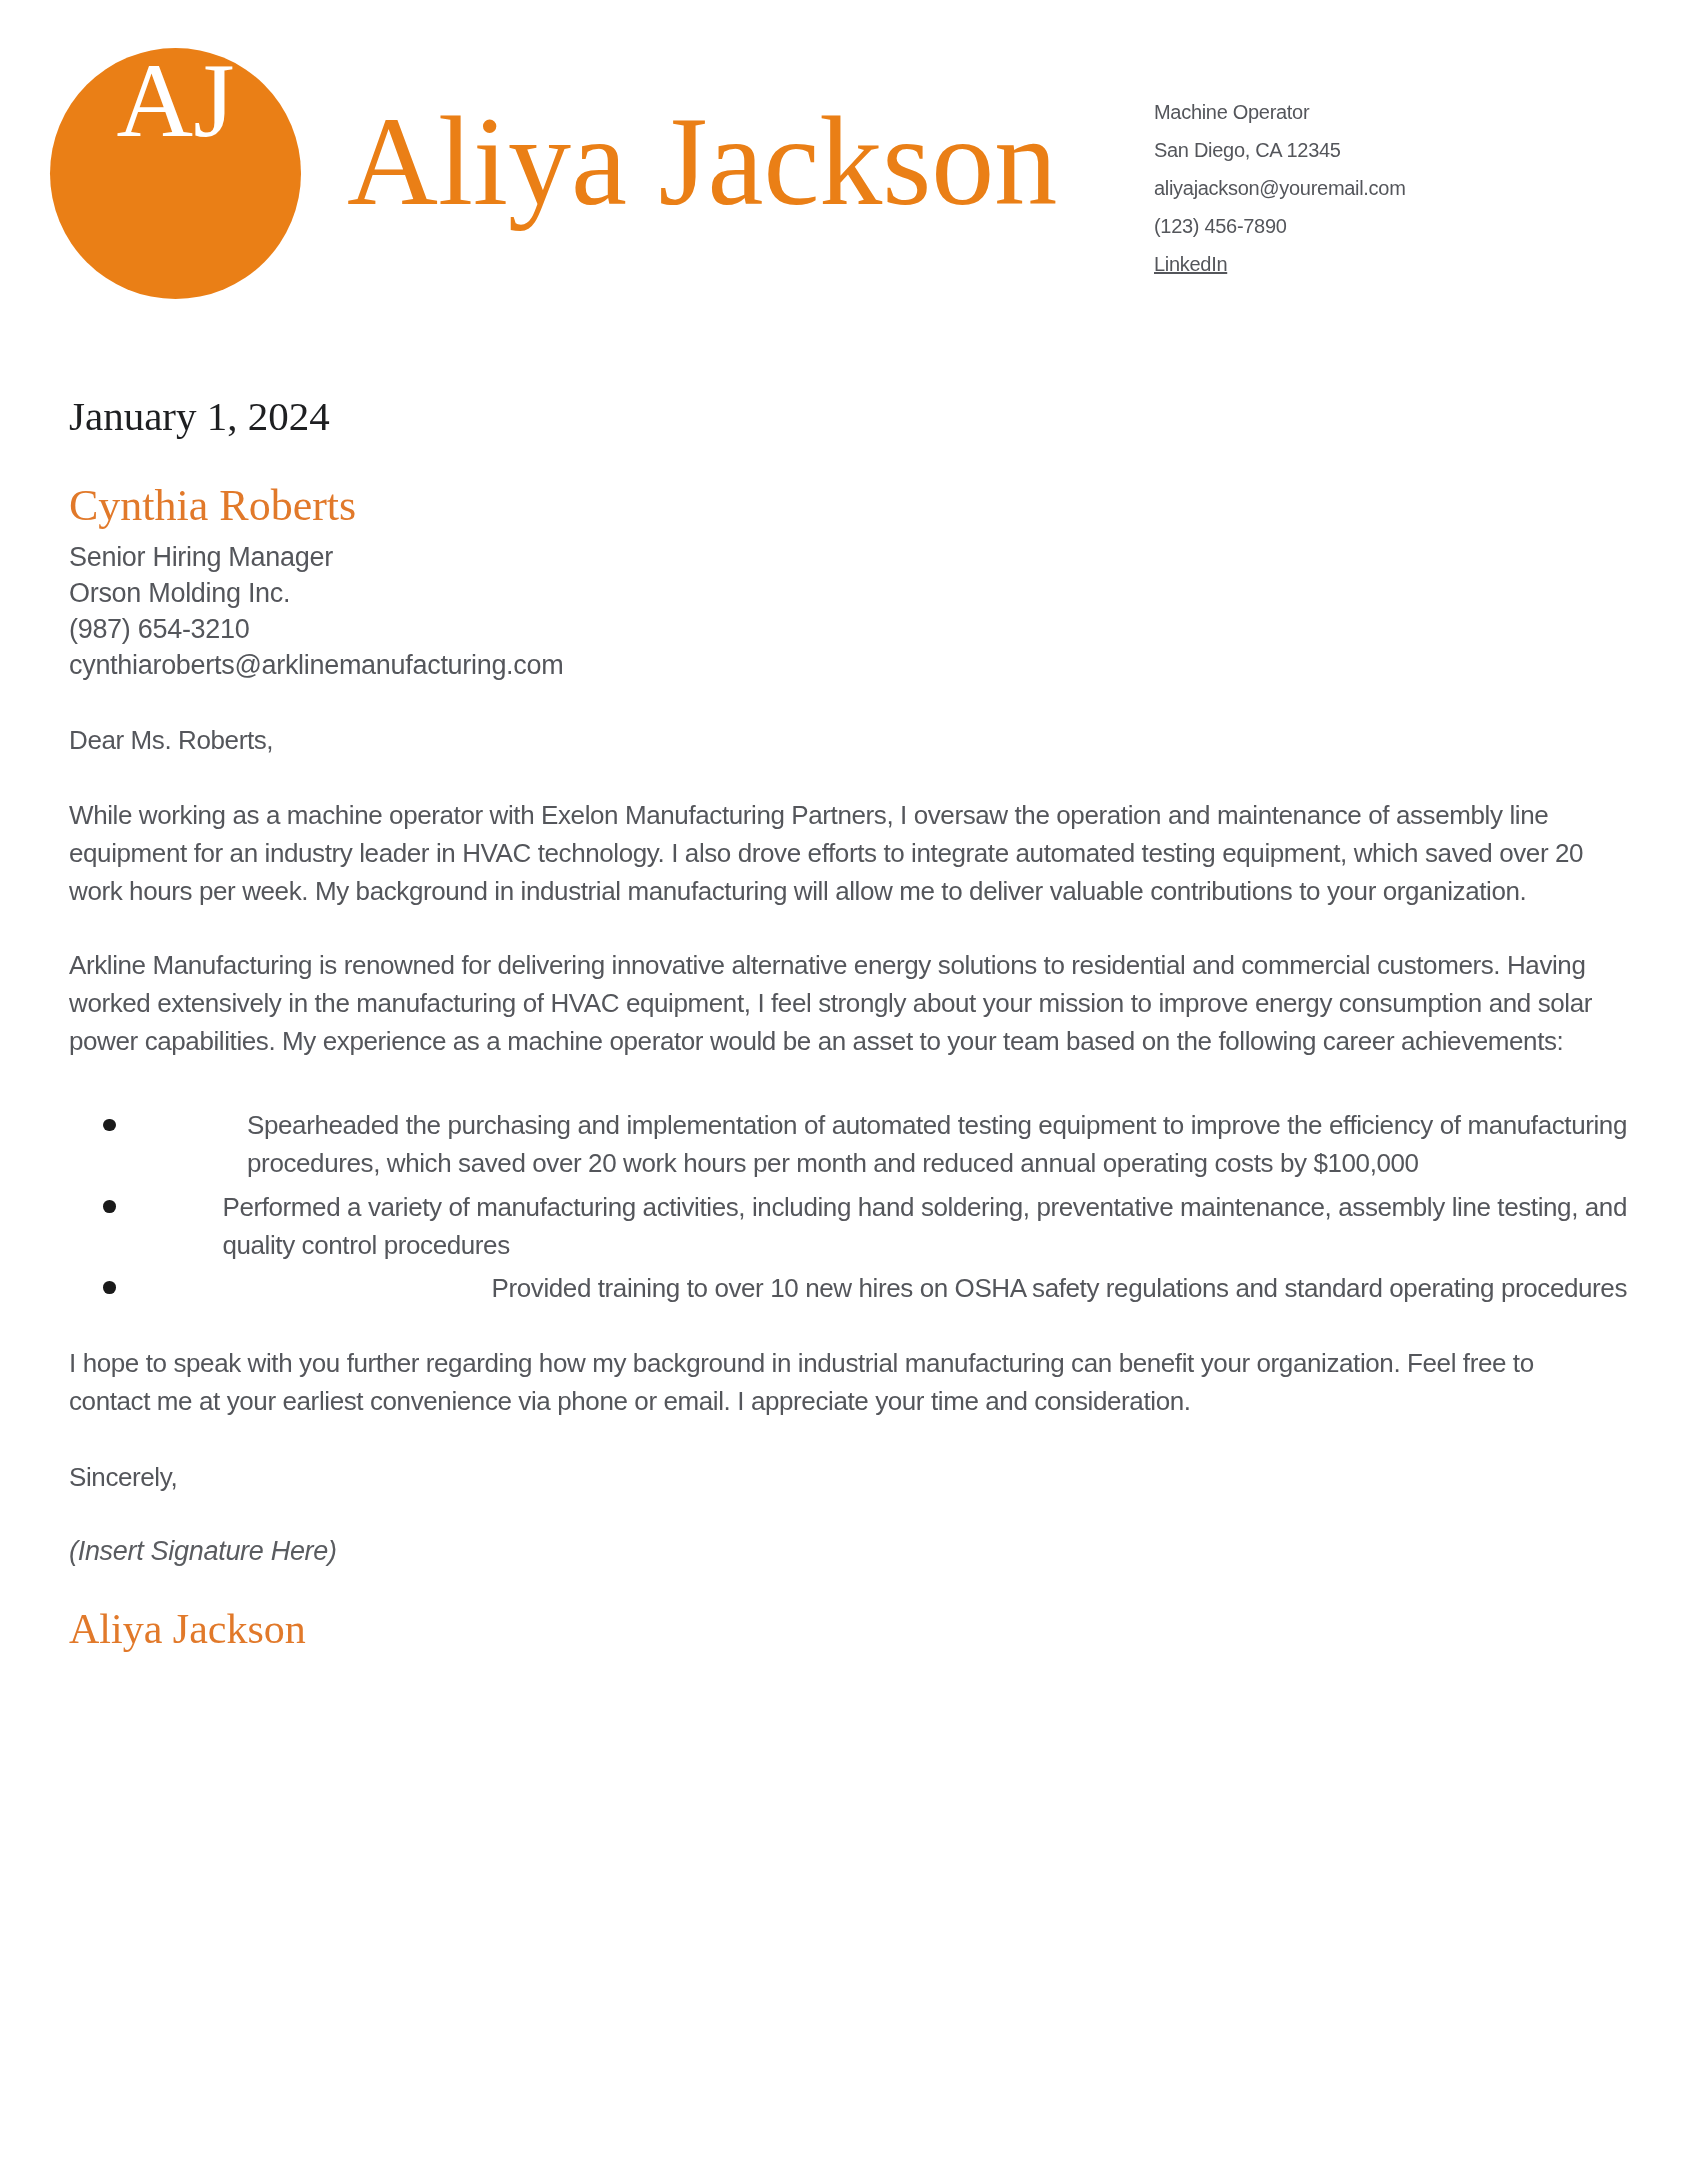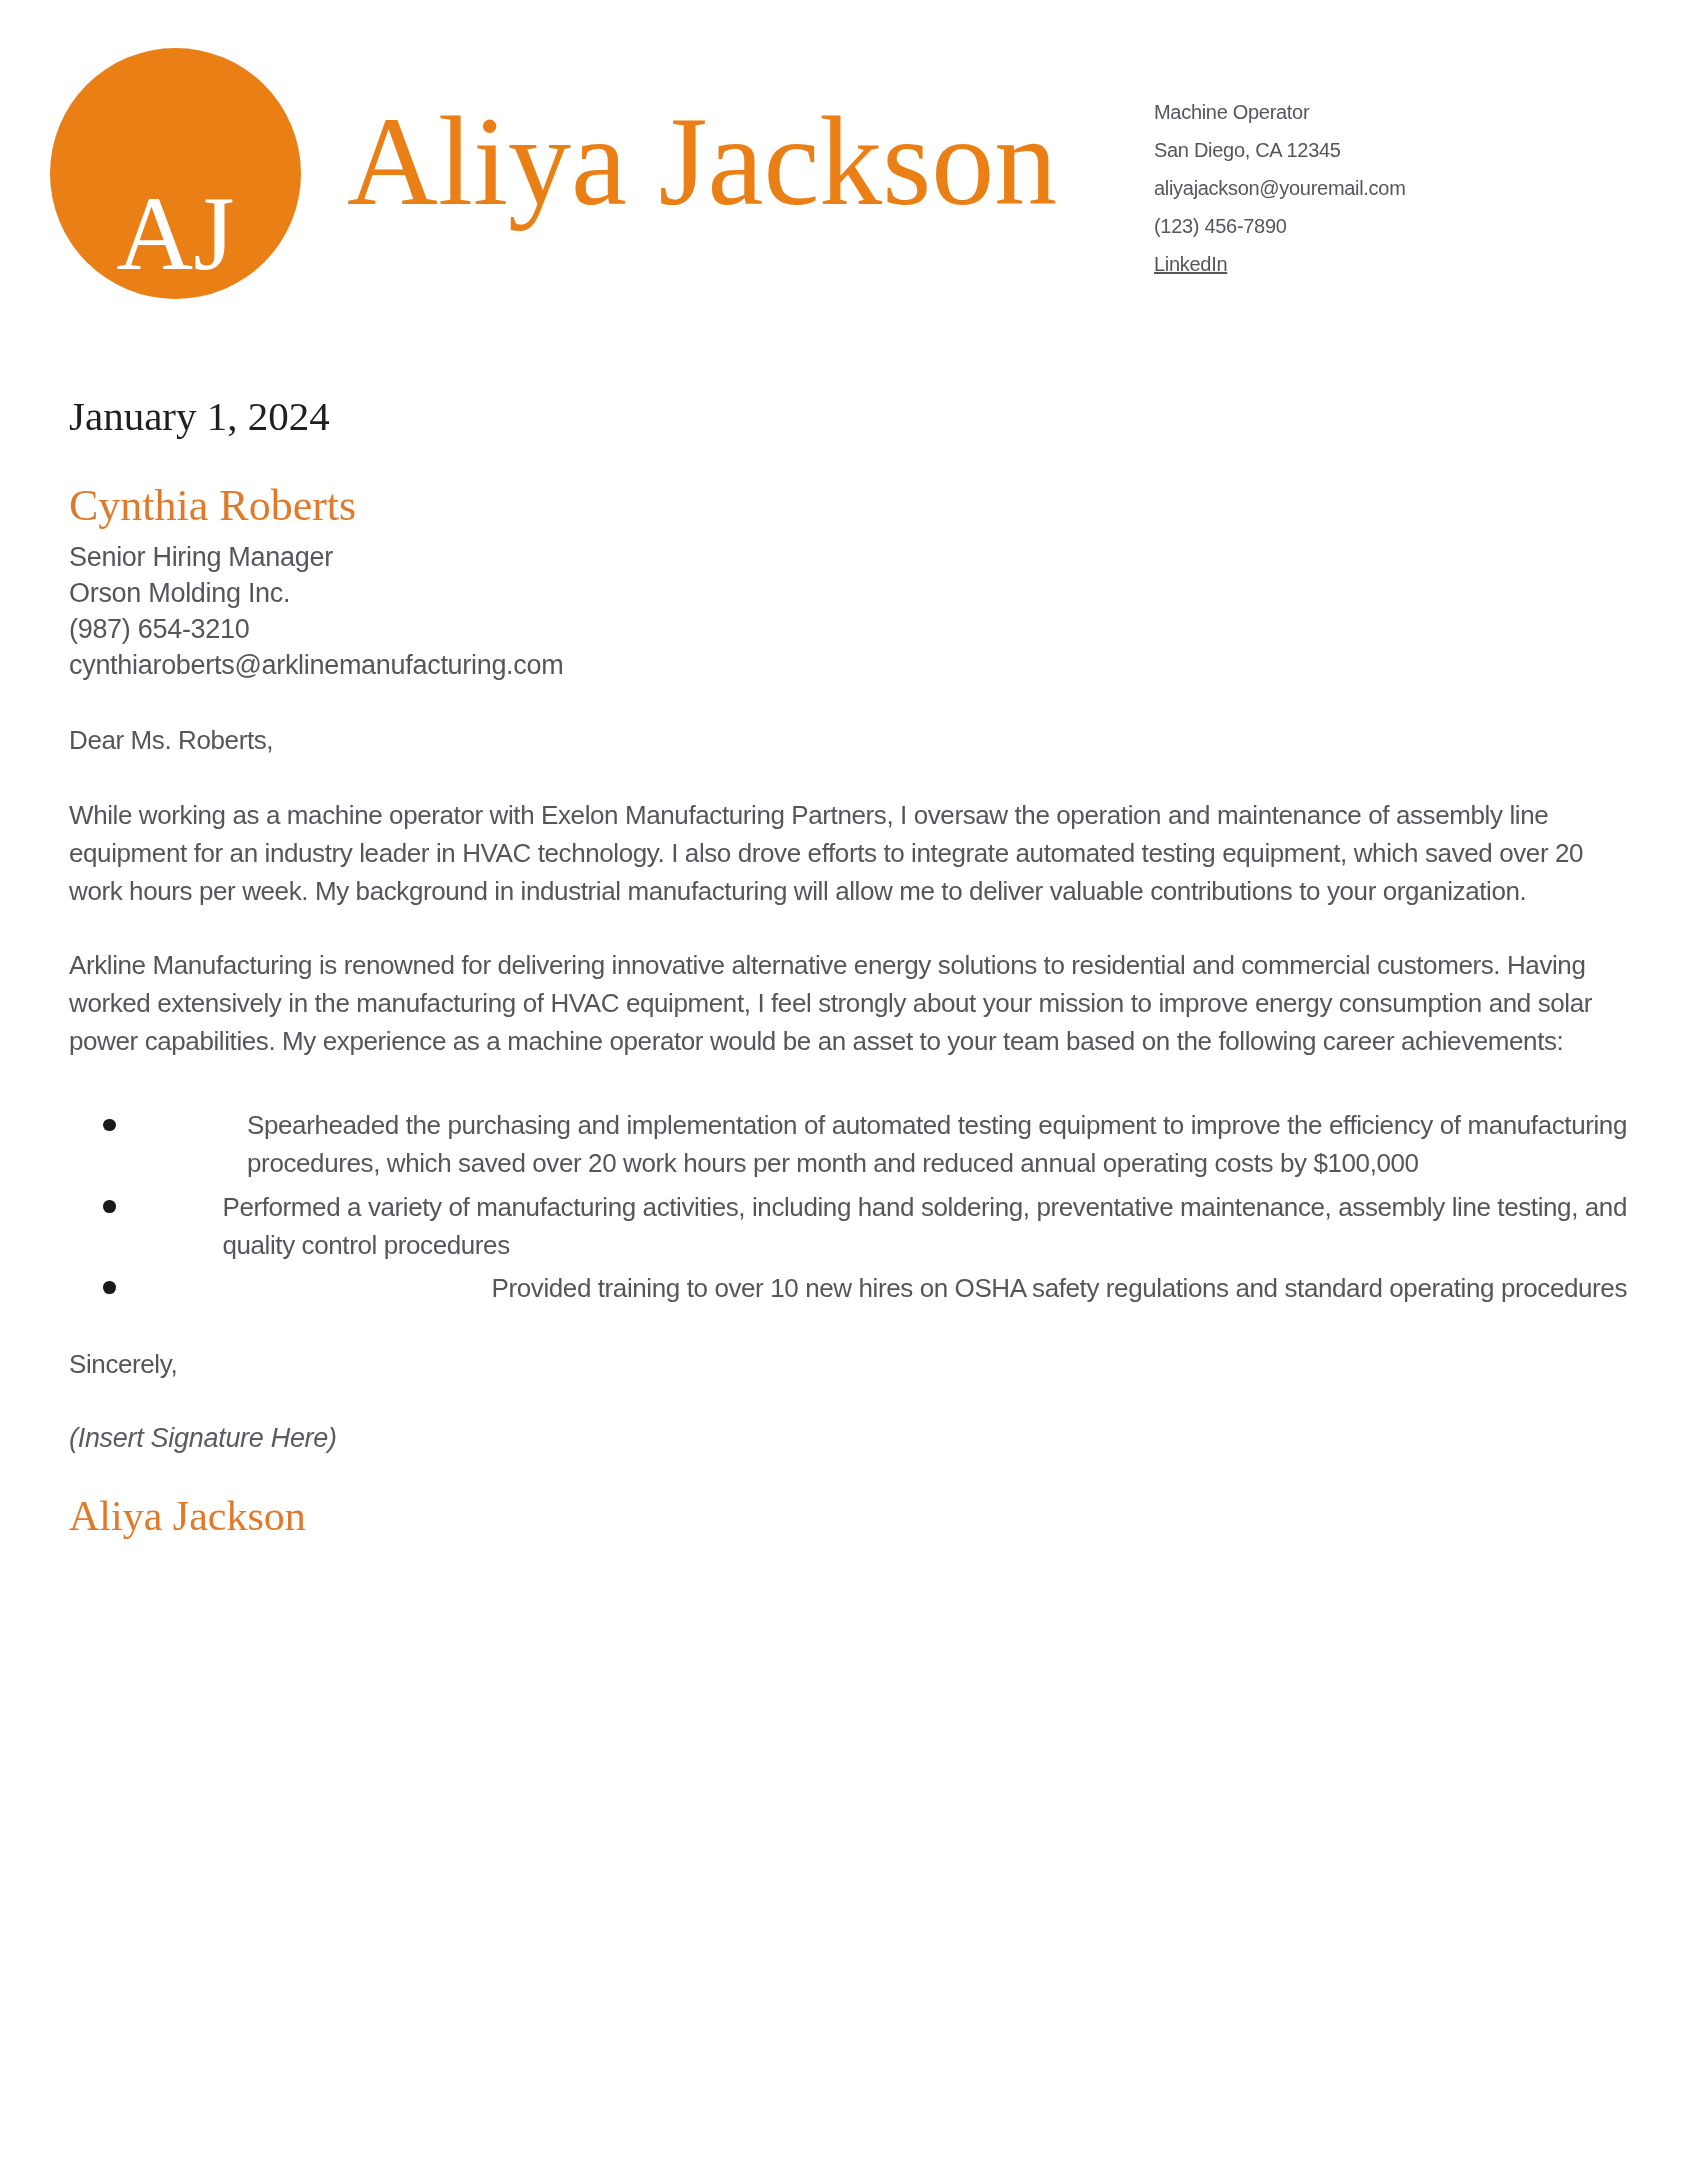--- a/index.html
+++ b/index.html
@@ -8,21 +8,21 @@
     width:1687px; height:2183px;
     background:#ffffff;
     font-family:"Liberation Sans", sans-serif;
     overflow:hidden;
   }
   
   .avatar {
     position:absolute; left:50px; top:48px;
     width:251px; height:251px; border-radius:50%;
     background:#ea7f16;
-    display:flex; align-items:flex-end; justify-content:center;
+    display:flex; align-items:flex-start; justify-content:center;
   }
   .avatar-initials {
     font-family:"Liberation Serif", serif;
     font-size:106px; color:#ffffff; line-height:1;
     padding-bottom:12px;
   }
   .name-heading {
     position:absolute; left:347px; top:99px;
     font-family:"Liberation Serif", serif;
     font-size:126px; line-height:1; color:#ea7f16;
@@ -133,20 +133,22 @@
         <span class="bullet-dot"></span>
         <span class="body-text">Performed a variety of manufacturing activities, including hand soldering, preventative maintenance, assembly line testing, and
 quality control procedures</span>
       </div>
       <div class="bullet-item">
         <span class="bullet-dot"></span>
         <span class="body-text">Provided training to over 10 new hires on OSHA safety regulations and standard operating procedures</span>
       </div>
     </div>
 
+    <div class="body-text closing-para">I hope to speak with you further regarding how my background in industrial manufacturing can benefit your organization. Feel free to
+contact me at your earliest convenience via phone or email. I appreciate your time and consideration.</div>
 
     <div class="body-text signoff">Sincerely,</div>
 
     <div class="signature-placeholder">(Insert Signature Here)</div>
 
     <div class="signature-name">Aliya Jackson</div>
 
   </div>
 </div>
 

